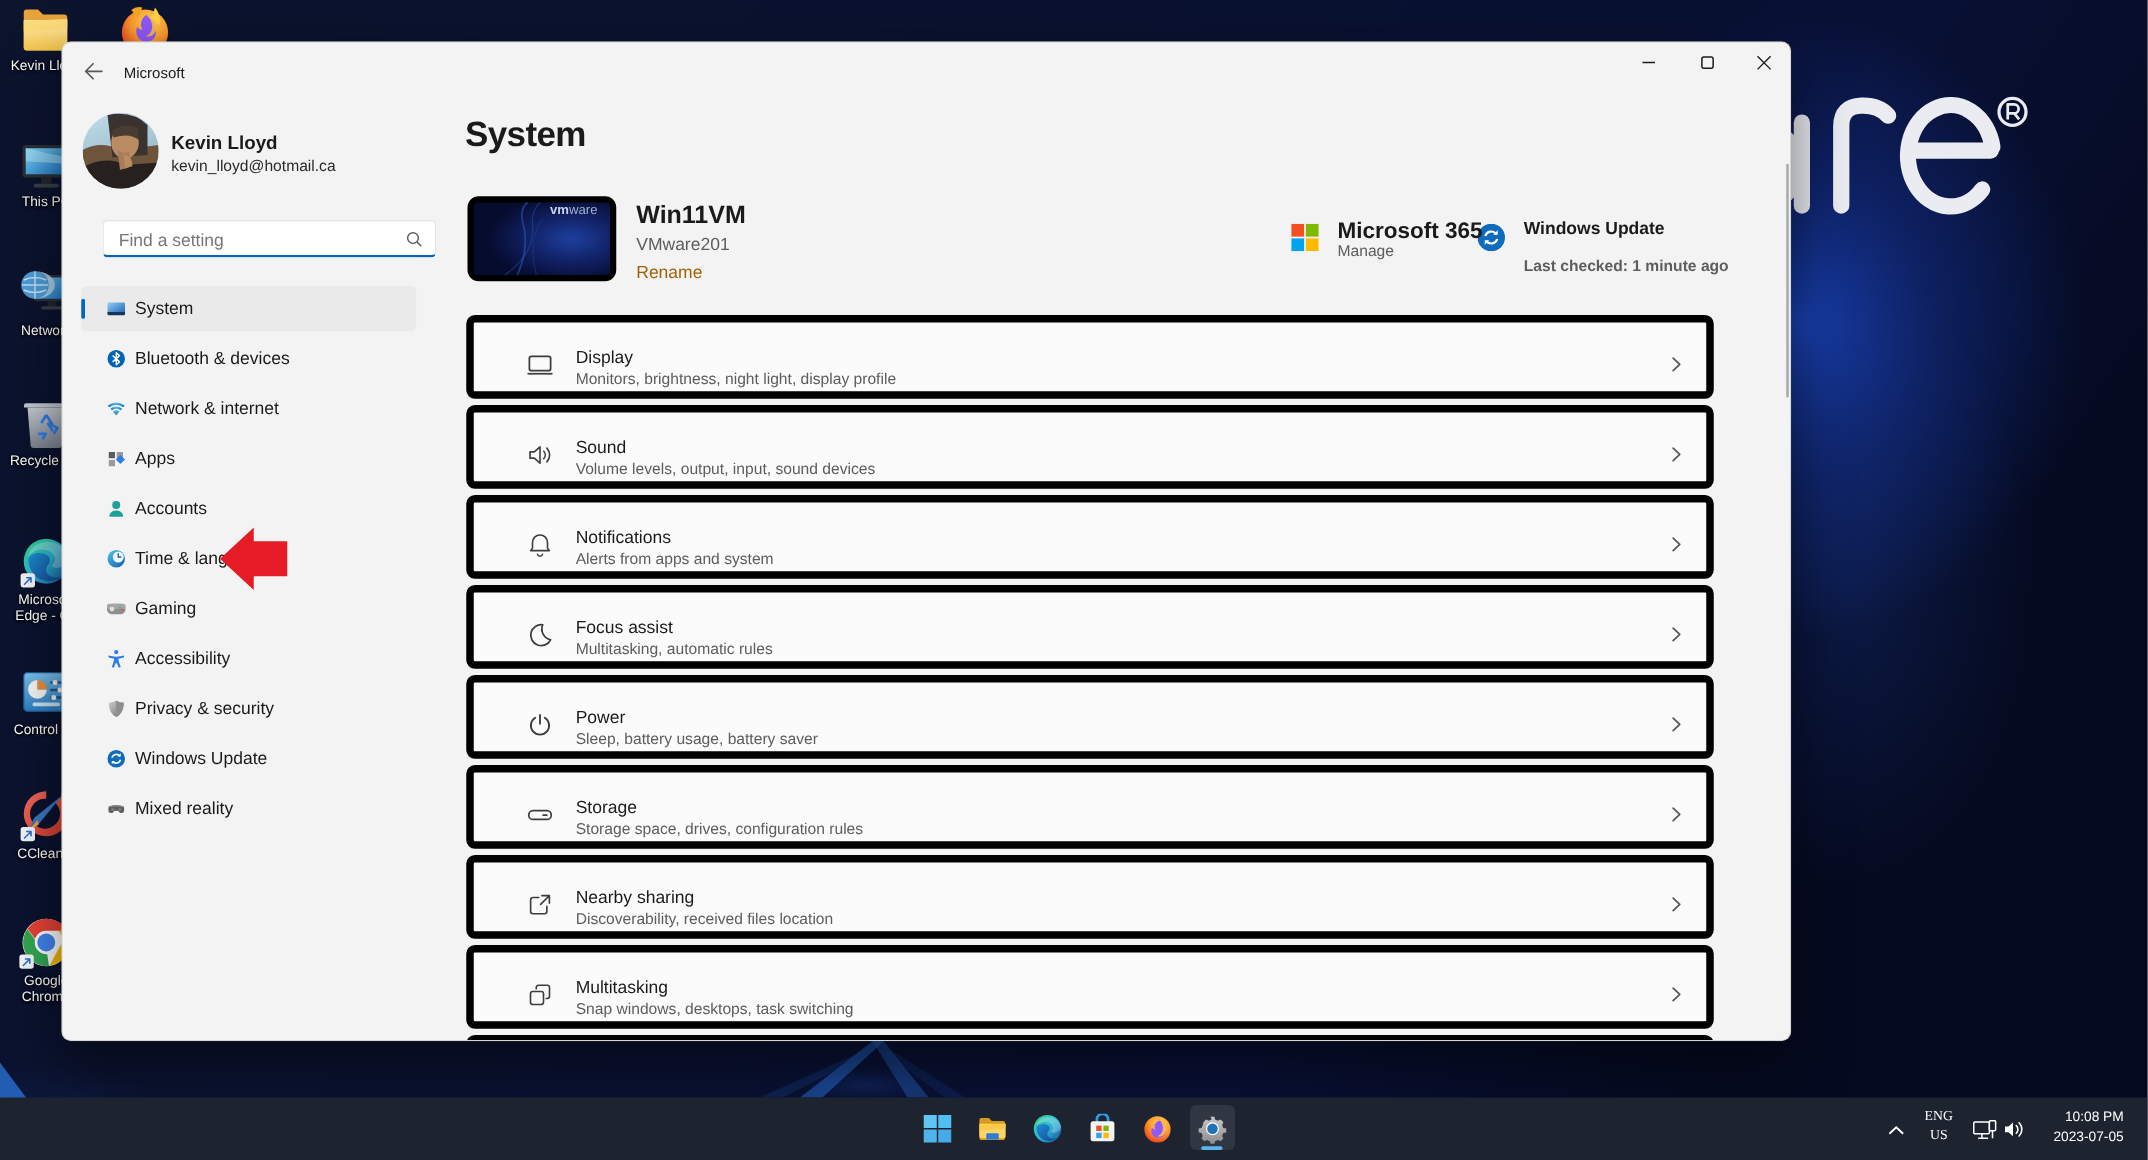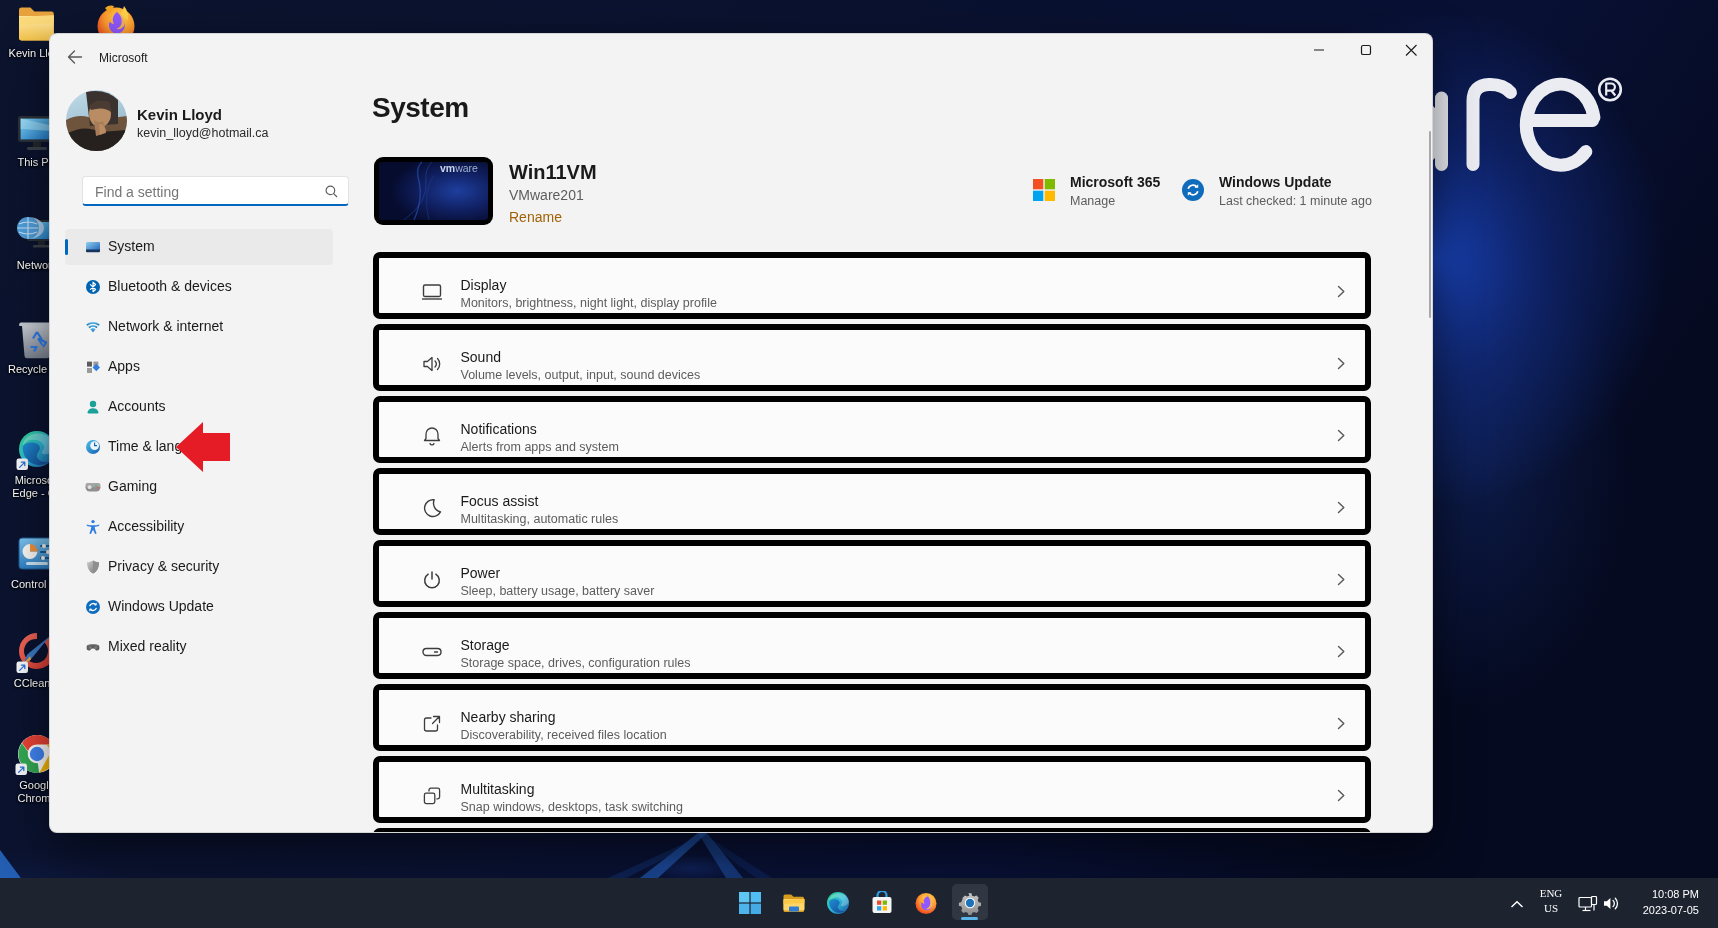--- a/index.html
+++ b/index.html
@@ -29,25 +29,25 @@
 .nitem.sel:before{content:"";position:absolute;left:0px;top:10px;width:3px;height:16px;border-radius:2px;background:#0067c0;}
 .nitem svg{position:absolute;left:20px;top:10px;}
 .nitem .nt{position:absolute;left:43px;top:9px;font-size:14px;color:#1a1a1a;}
 
 .h1{position:absolute;left:322px;top:58px;font-size:28px;font-weight:600;color:#1a1a1a;letter-spacing:-0.5px;}
 .thumb{position:absolute;left:324px;top:123px;width:119px;height:68px;border-radius:9px;background:#000;}
 .devname{position:absolute;left:459px;top:127px;font-size:20px;font-weight:600;color:#1a1a1a;}
 .devsub{position:absolute;left:459px;top:153px;font-size:14px;color:#5d5d5d;}
 .devlink{position:absolute;left:459px;top:175px;font-size:14px;color:#a16207;}
 .m365i{position:absolute;left:983px;top:145px;}
-.m365t{position:absolute;left:1020px;top:140px;font-size:14px;font-weight:600;color:#1a1a1a;}
+.m365t{position:absolute;left:1020px;top:140px;font-size:18px;font-weight:600;color:#1a1a1a;}
 .m365s{position:absolute;left:1020px;top:160px;font-size:12.5px;color:#5d5d5d;}
 .wui{position:absolute;left:1132px;top:145px;}
 .wut{position:absolute;left:1169px;top:140px;font-size:14px;font-weight:600;color:#1a1a1a;}
-.wus{position:absolute;left:1169px;top:160px;font-size:12.5px;color:#5d5d5d;}
+.wus{position:absolute;left:1169px;top:172px;font-size:12.5px;color:#5d5d5d;font-weight:bold;}
 .card{position:absolute;left:322.5px;width:998px;height:67px;background:#fbfbfb;border:6px solid #000000;border-radius:7px;text-align:center;}
 .card .ci{position:absolute;left:41px;top:22px;}
 .card .ct{position:absolute;left:82px;top:19px;font-size:14px;color:#1a1a1a;}
 .card .cs{position:absolute;left:82px;top:38px;font-size:12.5px;color:#5d5d5d;}
 .card .ch{position:absolute;right:18px;top:27px;}
 .sbar{position:absolute;left:1378.5px;top:97px;width:2px;height:187px;background:#a9a9a9;border-radius:2px;}
 
 #redarrow{position:absolute;left:126px;top:388px;z-index:3;}
 
 #taskbar{position:absolute;left:0;top:878px;width:1718px;height:50px;background:#1d2430;z-index:3;}

